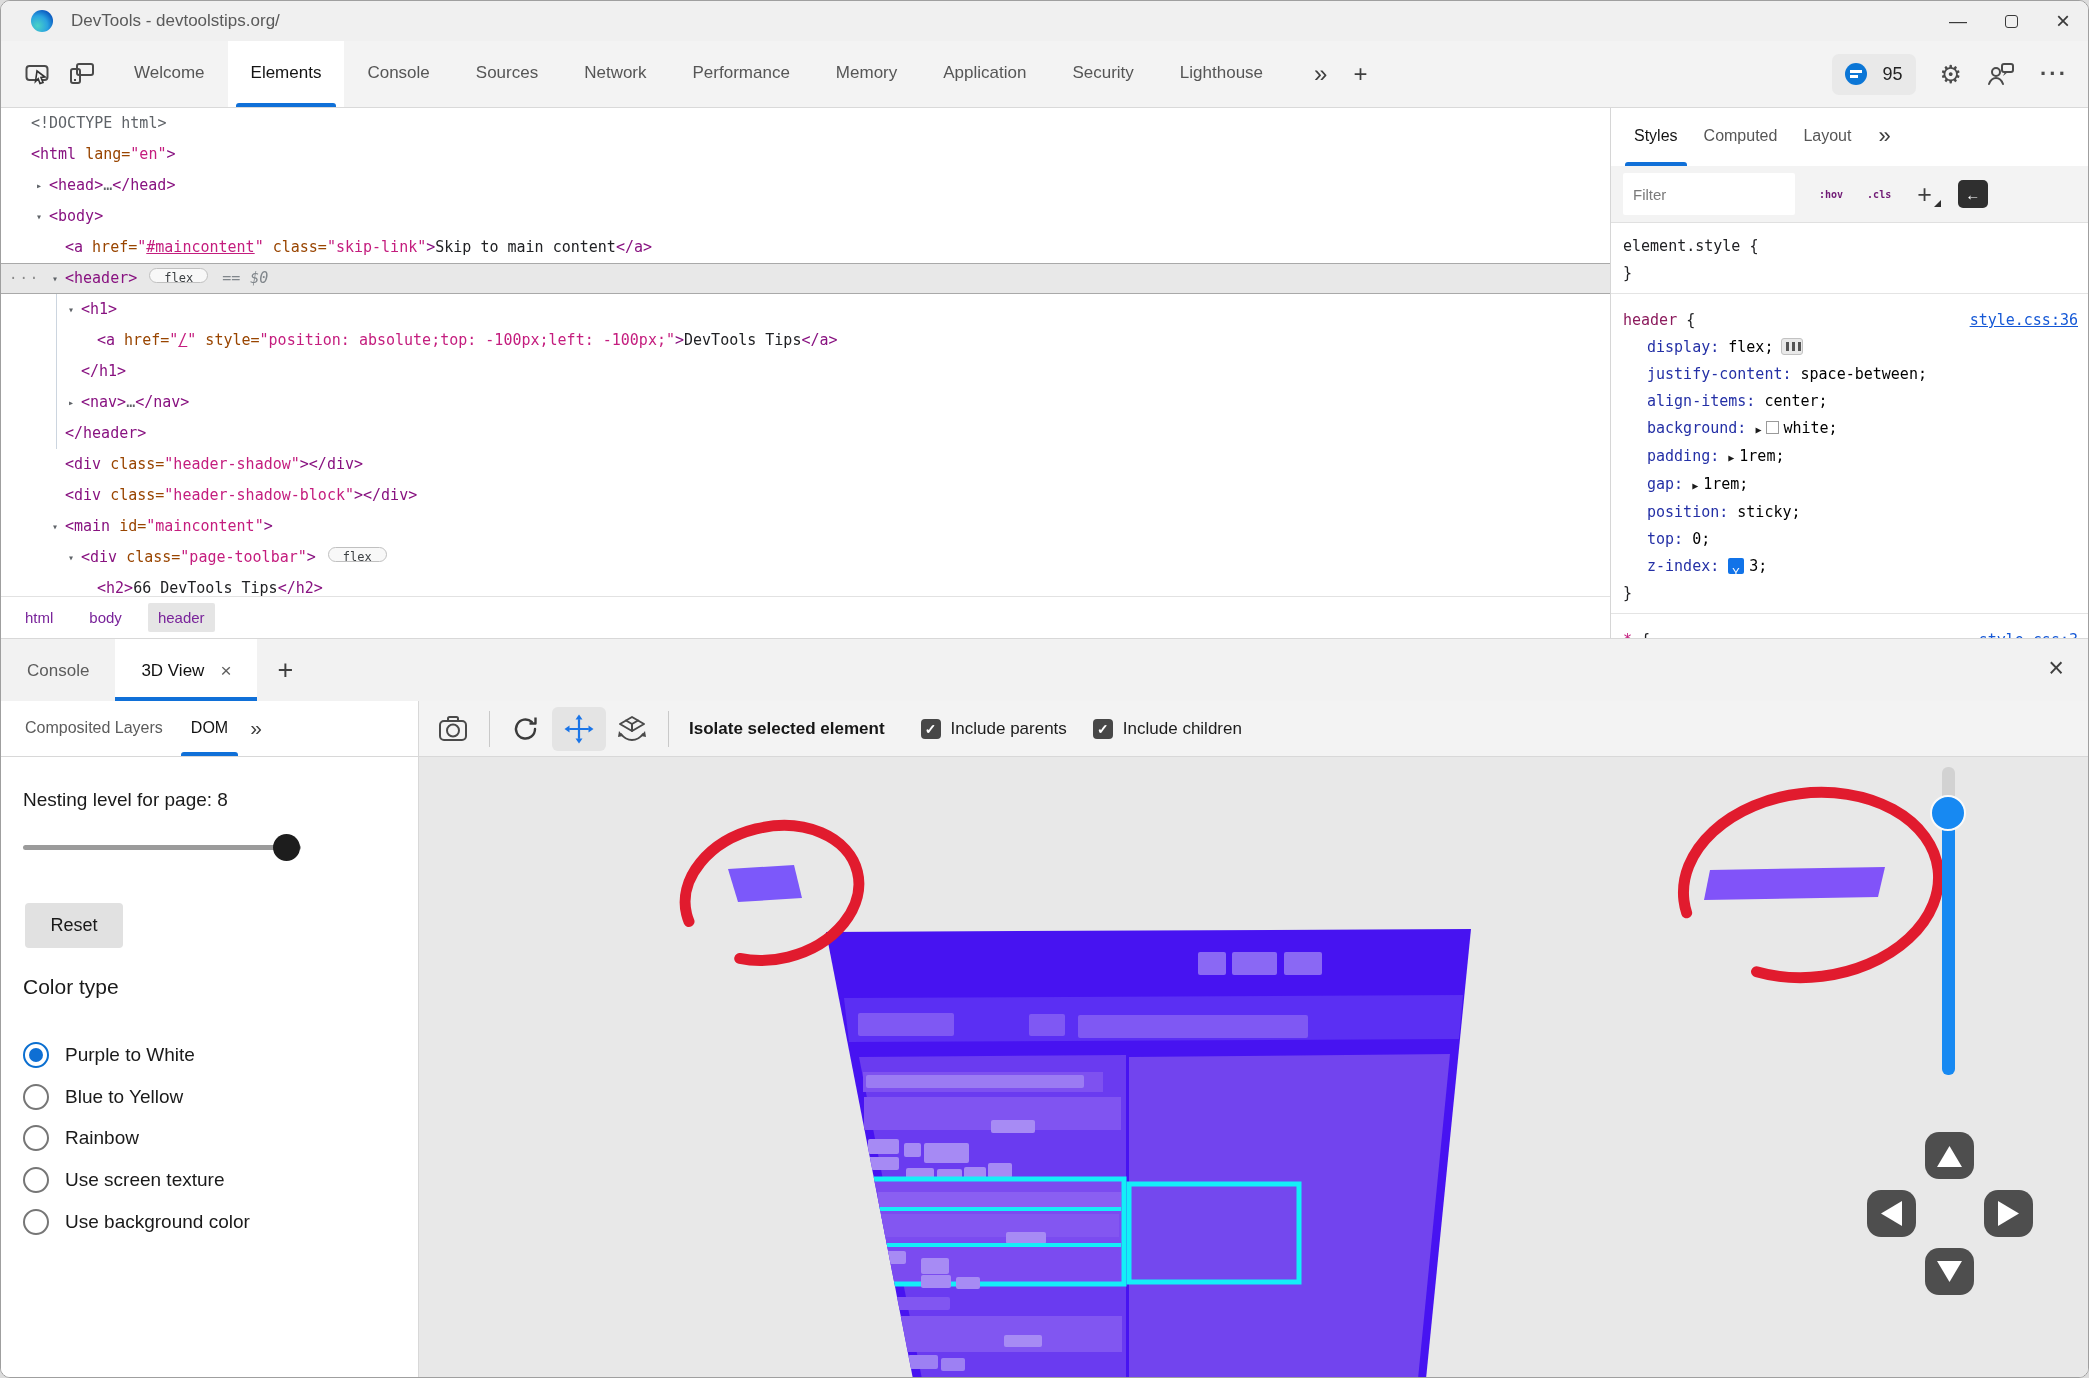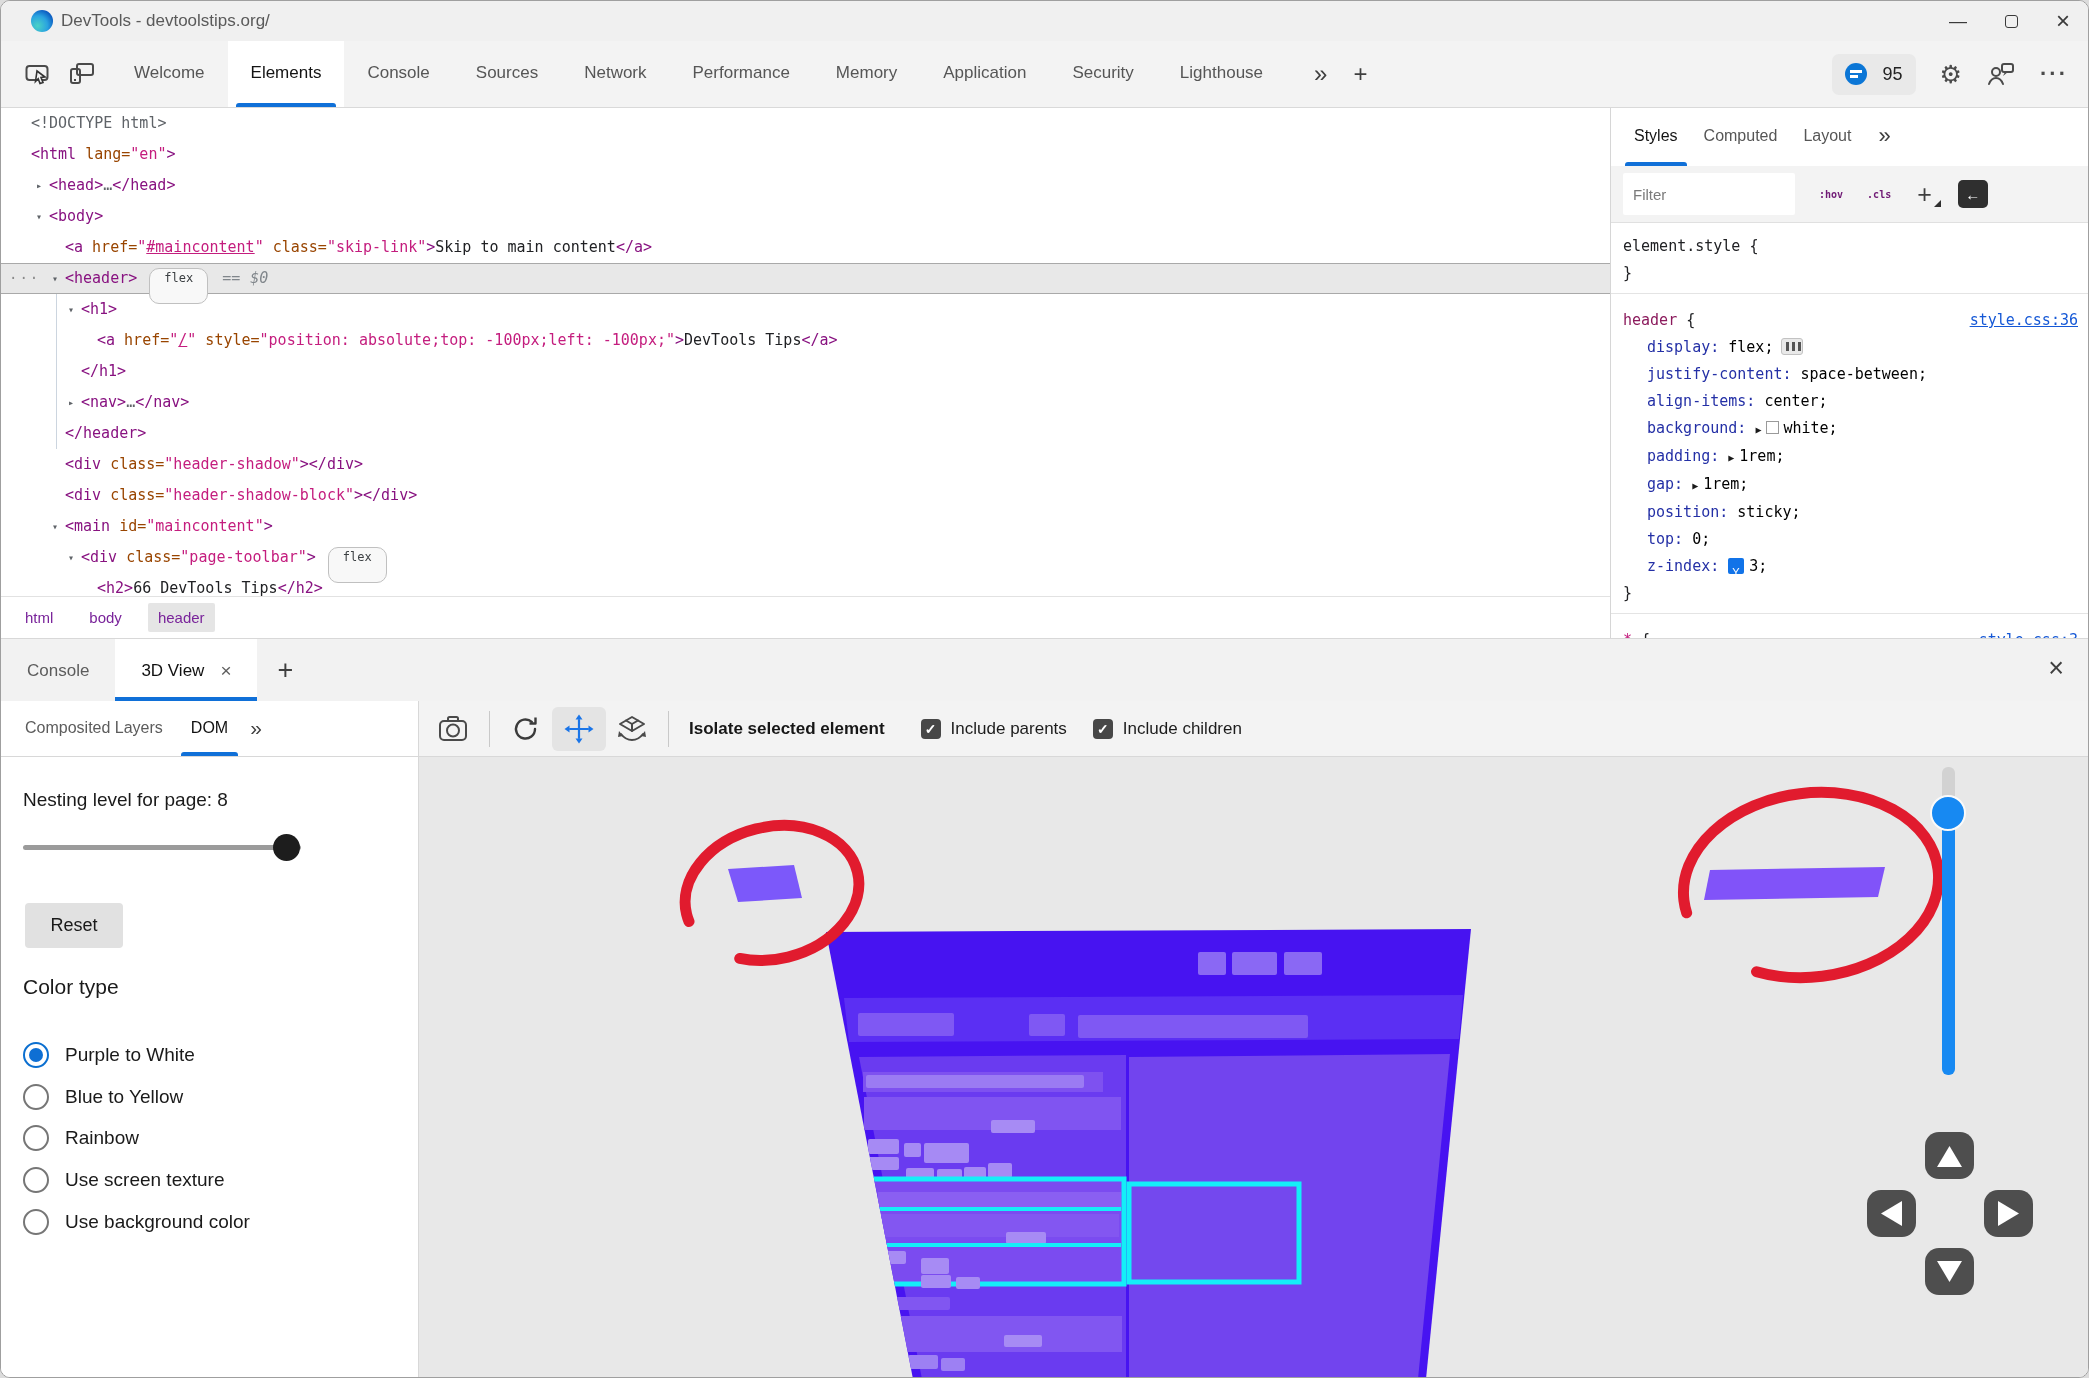--- a/index.html
+++ b/index.html
@@ -6,21 +6,21 @@
   html,body { background:#dcdcdc; }
   .window {
     position:relative; width:2089px; height:1378px; background:#fff;
     border:1px solid #9f9f9f; border-radius:10px; overflow:hidden;
     font-family:"Liberation Sans", sans-serif; color:#202124;
   }
   
   .titlebar { position:absolute; top:0; left:0; right:0; height:40px; background:#f0f0f0; }
   .edge-logo { position:absolute; left:30px; top:9px; width:22px; height:22px; border-radius:50%;
     background:radial-gradient(circle at 30% 72%, #49d2c6, #2aa3e0 45%, #0a59c0 78%); }
-  .title-text { position:absolute; left:60px; top:0; line-height:40px; font-size:17px; color:#5a5a5a; }
+  .title-text { position:absolute; left:70px; top:0; line-height:40px; font-size:17px; color:#5a5a5a; }
   .win-controls { position:absolute; right:18px; top:0; height:40px; display:flex; align-items:center; gap:38px; }
   .wc { color:#3a3a3a; font-size:18px; line-height:1; cursor:default; }
   .maximize-box { width:13px; height:13px; border:1.6px solid #3a3a3a; border-radius:3px; }
   .wc.close { font-size:24px; }
   
   .tabbar { position:absolute; top:40px; left:0; right:0; height:67px; background:#f3f3f3;
     border-bottom:1px solid #d9d9d9; display:flex; align-items:stretch; }
   .tb-icons { display:flex; align-items:center; gap:14px; padding:0 14px 0 22px; }
   .tb-icon { width:30px; height:30px; display:flex; align-items:center; justify-content:center; }
   .main-tabs { display:flex; align-items:stretch; }
@@ -44,21 +44,21 @@
   .el-row { position:relative; height:31px; line-height:31px; white-space:pre; }
   .el-arrow { position:absolute; top:0; width:16px; text-align:center; color:#5f6368; font-size:10px; }
   .tk-tag  { color:#881280; }
   .tk-attr { color:#994500; }
   .tk-val  { color:#c41d7e; }
   .tk-link { color:#c41d7e; text-decoration:underline; }
   .tk-text { color:#202124; }
   .tk-gray { color:#5f6368; }
   .el-row.selected { background:#e8e8e8; border-top:1px solid #a9a9a9; border-bottom:1px solid #a9a9a9; line-height:29px; }
   .row-dots { position:absolute; left:8px; color:#8a8a8a; letter-spacing:2px; font-size:14px; }
-  .badge-flex { display:inline-block; margin-left:12px; padding:0 14px; height:36px; line-height:18px;
+  .badge-flex { display:inline-block; margin-left:12px; padding:0 14px; height:15px; line-height:18px;
     font-size:12px; color:#3c4043; background:#f8f8f8; border:1px solid #c0c0c0; border-radius:10px;
     vertical-align:1px; }
   .sfx { color:#80868b; margin-left:14px; }
   .sfx-var { font-style:italic; margin-left:10px; }
   .guide { position:absolute; left:55px; top:186px; height:155px; border-left:1px solid #ccd5df; }
   
   .breadcrumb { position:absolute; top:595px; left:0; width:1609px; height:42px; background:#fff;
     border-top:1px solid #e2e2e2; display:flex; align-items:center; gap:16px; padding-left:14px; font-size:15px; }
   .crumb { color:#79239a; padding:6px 10px; border-radius:2px; }
   .crumb.active { background:#e5e5e5; }

